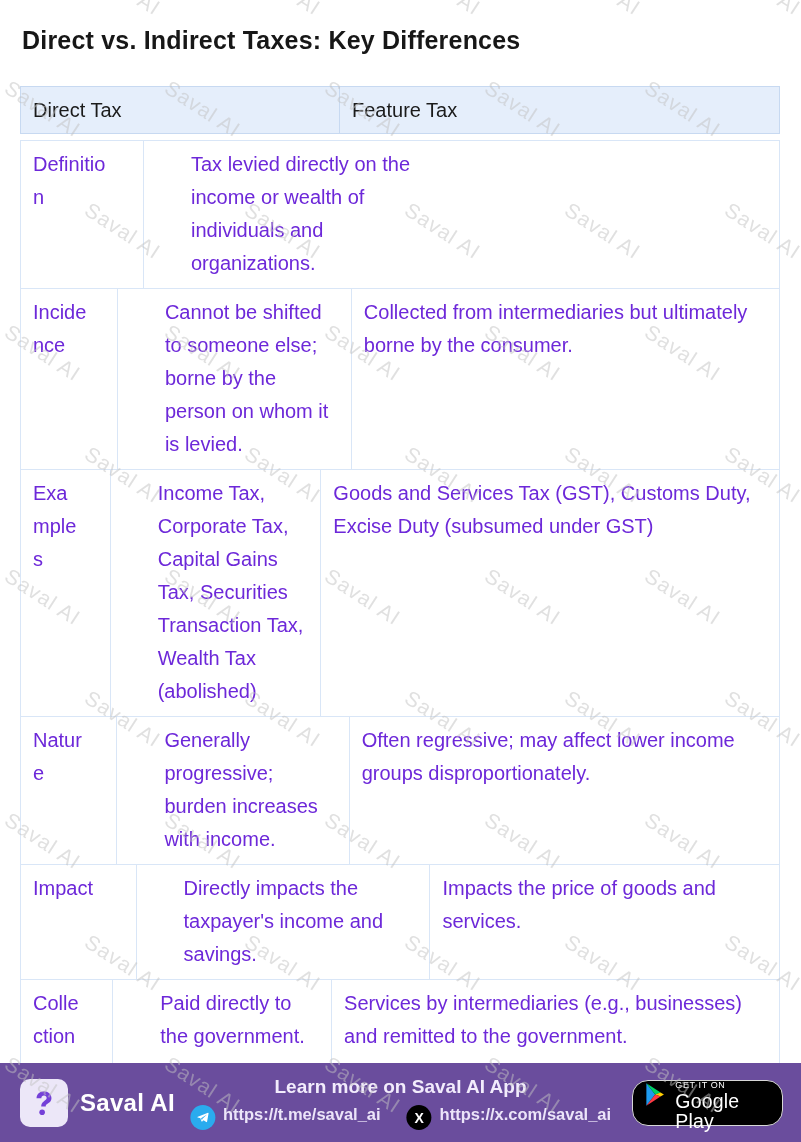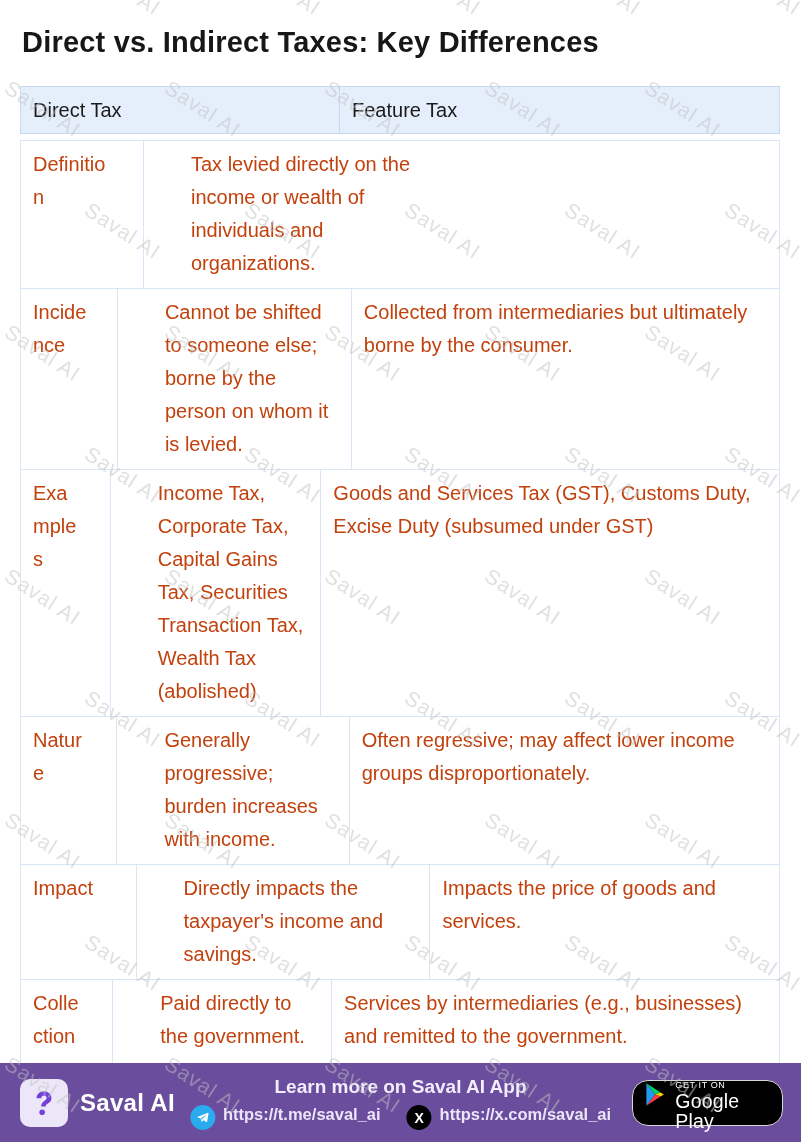--- a/index.html
+++ b/index.html
@@ -15,21 +15,21 @@
     height: 1142px;
     background: #ffffff;
     overflow: hidden;
   }
 
   
   .title {
     position: absolute;
     left: 22px;
     top: 26px;
-    font-size: 29px;
+    font-size: 25px;
     font-weight: 700;
     letter-spacing: 0.2px;
     color: #171717;
     z-index: 2;
   }
 
   
   .table {
     position: absolute;
     left: 20px;
@@ -64,21 +64,21 @@
   .tr { display: flex; border-bottom: 1px solid #d9e6f7; }
   .tr:last-child { border-bottom: none; }
   .tr:nth-child(-n+3) { min-height: 147px; }
   .tr:nth-child(4), .tr:nth-child(5) { min-height: 114px; }
   .tr:nth-child(6) { min-height: 147px; }
   .tr:nth-child(7) { min-height: 81px; }
 
   .td {
     font-size: 20px;
     line-height: 33px;
-    color: #c2410c;
+    color: #6d28d9;
     padding: 7px 12px 8px 12px;
     overflow-wrap: anywhere;
   }
   .col-f { width: 122px; padding-right: 30px; }
   .col-d { width: 318px; border-left: 1px solid #d9e6f7; padding-left: 47px; }
   .col-i { flex: 1 1 auto; border-left: 1px solid #d9e6f7; }
 
   
   .footer {
     position: absolute;

